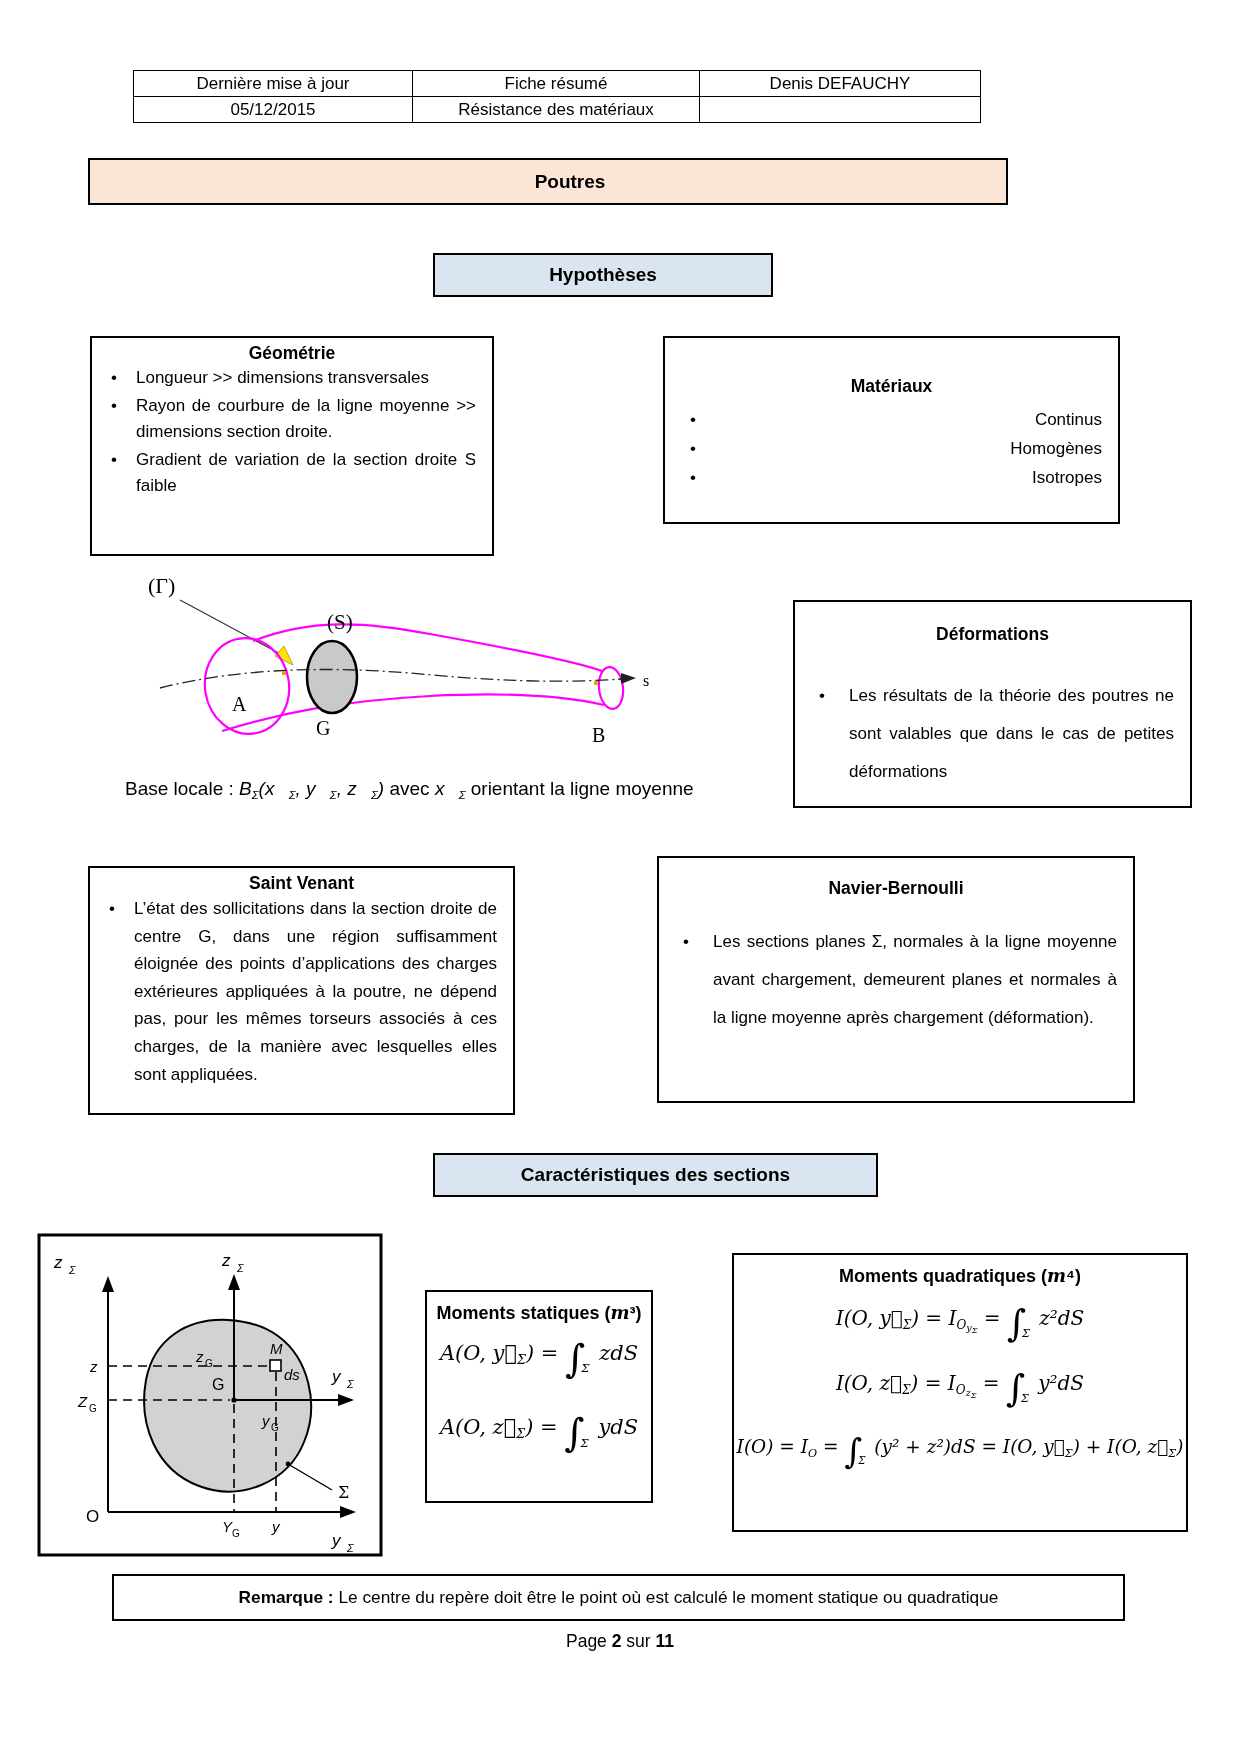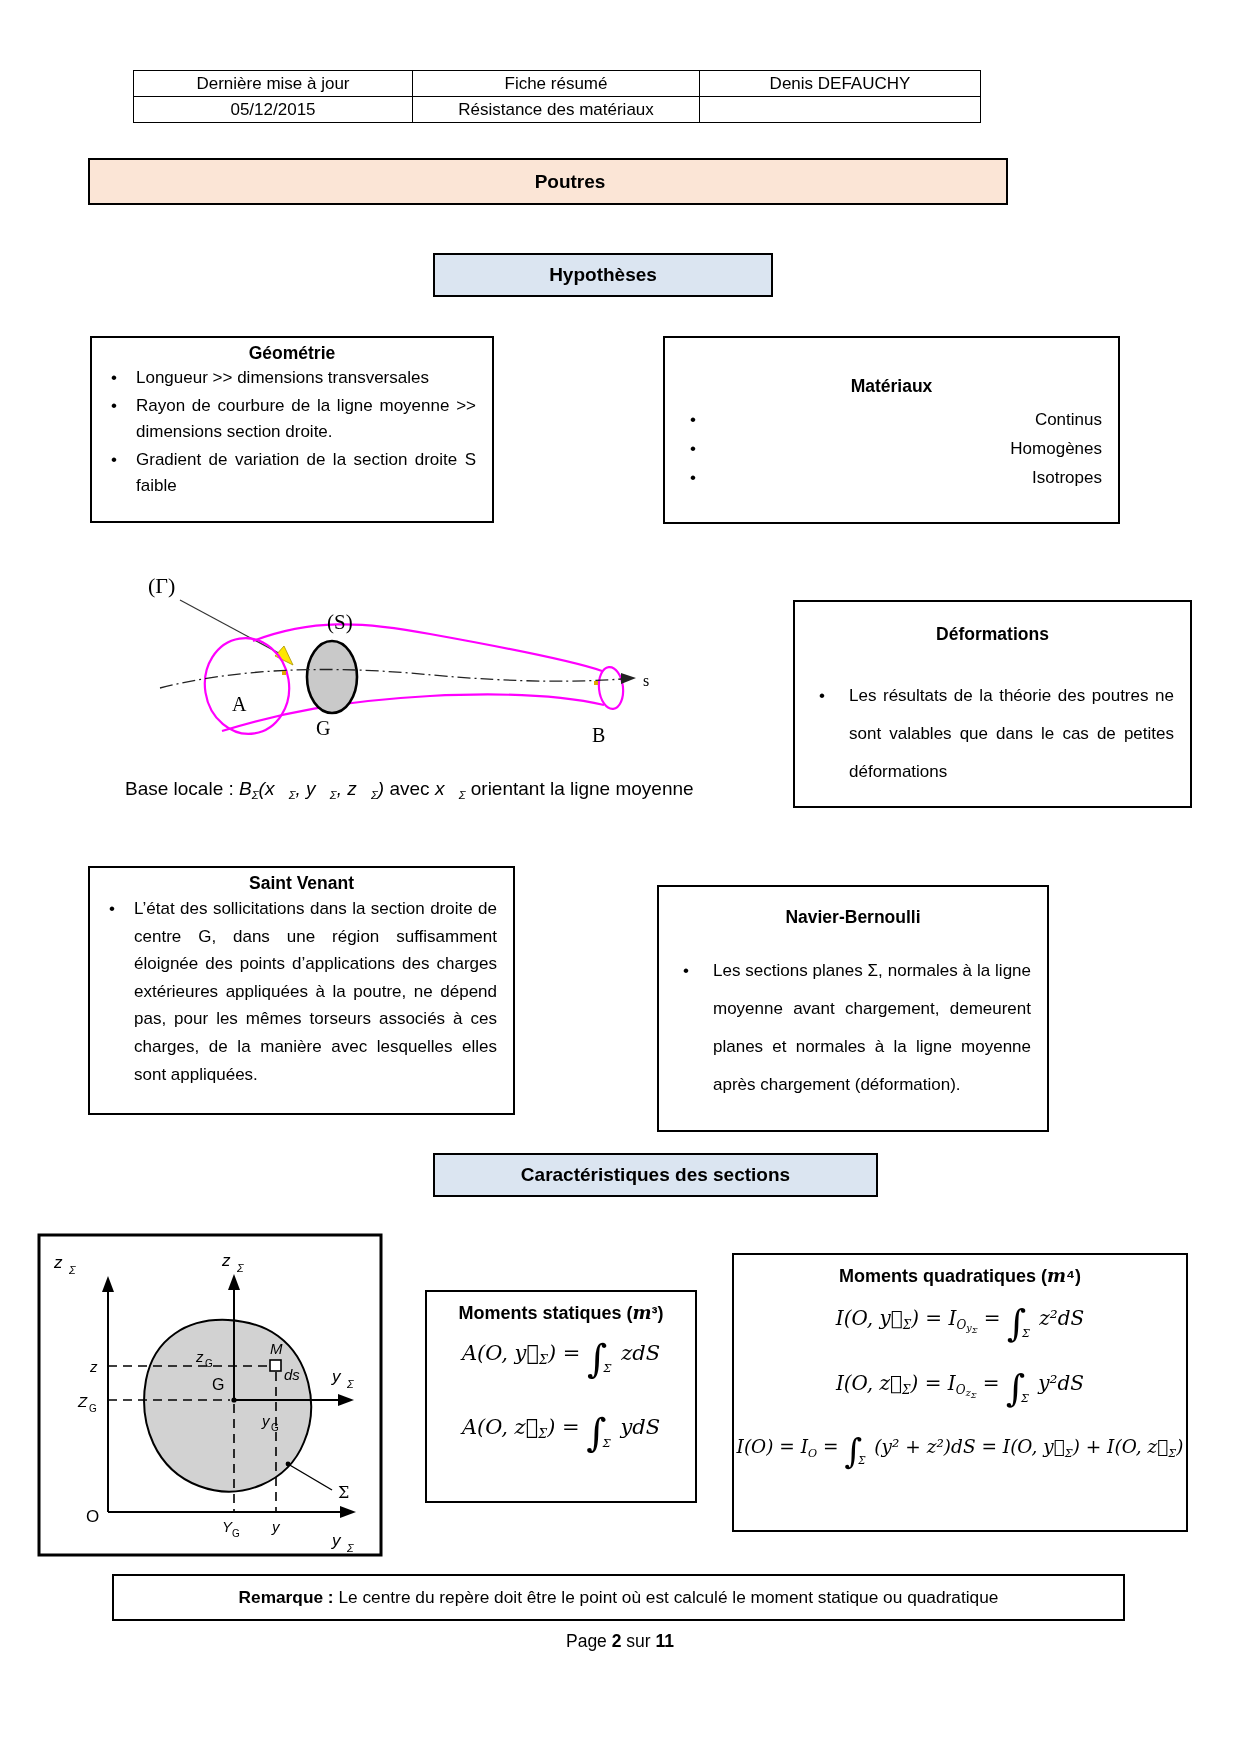--- a/index.html
+++ b/index.html
@@ -99,21 +99,21 @@
     </table>
 
   <div class="banner peach" style="left:88px; top:158px; width:920px; height:47px;">
     <span>Poutres</span>
   </div>
 
   <div class="banner blue" style="left:433px; top:253px; width:340px; height:44px;">
     <span>Hypothèses</span>
   </div>
 
-  <div class="vbox geo" style="left:90px; top:336px; width:404px; height:187px;">
+  <div class="vbox geo" style="left:90px; top:336px; width:404px; height:220px;">
     <div class="vtitle">Géométrie</div>
     <div class="bullets">
       <div class="bullet-item">
           <span>Longueur &gt;&gt; dimensions transversales</span>
         </div>
       <div class="bullet-item">
           <span>Rayon de courbure de la ligne moyenne &gt;&gt; dimensions section droite.</span>
         </div>
       <div class="bullet-item">
           <span>Gradient de variation de la section droite S faible</span>
@@ -174,21 +174,21 @@
 
   <div class="vbox sv" style="left:88px; top:866px; width:427px; height:249px;">
     <div class="vtitle">Saint Venant</div>
     <div class="bullets">
       <div class="bullet-item">
           <span>L’état des sollicitations dans la section droite de centre G, dans une région suffisamment éloignée des points d’applications des charges extérieures appliquées à la poutre, ne dépend pas, pour les mêmes torseurs associés à ces charges, de la manière avec lesquelles elles sont appliquées.</span>
         </div>
     </div>
   </div>
 
-  <div class="vbox wide nb" style="left:657px; top:885px; width:392px; height:247px;">
+  <div class="vbox wide nb" style="left:657px; top:856px; width:478px; height:247px;">
     <div class="vtitle">Navier-Bernoulli</div>
     <div class="bullets">
       <div class="bullet-item">
           <span>Les sections planes Σ, normales à la ligne moyenne avant chargement, demeurent planes et normales à la ligne moyenne après chargement (déformation).</span>
         </div>
     </div>
   </div>
 
   <div class="banner blue" style="left:433px; top:1153px; width:445px; height:44px;">
     <span>Caractéristiques des sections</span>
@@ -238,21 +238,21 @@
     <text x="160" y="130" font-size="15" class="sans-it">z</text>
     <text x="169" y="135" font-size="10" class="sans-up">G</text>
     <text x="226" y="194" font-size="15" class="sans-it">y</text>
     <text x="235" y="199" font-size="10" class="sans-up">G</text>
     <text x="186" y="300" font-size="15" class="sans-it">Y</text>
     <text x="196" y="305" font-size="10" class="sans-up">G</text>
     <text x="236" y="300" font-size="15" class="sans-it">y</text>
     <text x="302" y="266" font-size="16" class="serif-lbl">Σ</text>
   </svg>
 
-  <div class="vbox" style="left:425px; top:1290px; width:272px; height:213px;">
+  <div class="vbox" style="left:425px; top:1290px; width:228px; height:213px;">
     <div class="mtitle" style="padding-top:10px;"><span class="tk">Moments statiques (</span><span class="tk bit">m</span><span class="tk">³)</span></div>
     <div class="mline" style="font-size:21px; margin-top:14px;"><span class="tk it">A(O, </span><span class="tk it">y⃗</span><span class="tk sb">Σ</span><span class="tk it">) = </span><span class="tk big">∫</span><span class="tk isb">Σ</span><span class="tk it"> zdS</span></div>
     <div class="mline" style="font-size:21px; margin-top:34px;"><span class="tk it">A(O, </span><span class="tk it">z⃗</span><span class="tk sb">Σ</span><span class="tk it">) = </span><span class="tk big">∫</span><span class="tk isb">Σ</span><span class="tk it"> ydS</span></div>
   </div>
 
   <div class="vbox" style="left:732px; top:1253px; width:456px; height:279px;">
     <div class="mtitle" style="padding-top:10px;"><span class="tk">Moments quadratiques (</span><span class="tk bit">m</span><span class="tk">⁴)</span></div>
     <div class="mline" style="font-size:20px; margin-top:16px;"><span class="tk it">I(O, </span><span class="tk it">y⃗</span><span class="tk sb">Σ</span><span class="tk it">) = I</span><span class="tk sb">O</span><span class="tk sb2">y</span><span class="tk sb3">Σ</span><span class="tk it"> = </span><span class="tk big">∫</span><span class="tk isb">Σ</span><span class="tk it"> z²dS</span></div>
     <div class="mline" style="font-size:20px; margin-top:26px;"><span class="tk it">I(O, </span><span class="tk it">z⃗</span><span class="tk sb">Σ</span><span class="tk it">) = I</span><span class="tk sb">O</span><span class="tk sb2">z</span><span class="tk sb3">Σ</span><span class="tk it"> = </span><span class="tk big">∫</span><span class="tk isb">Σ</span><span class="tk it"> y²dS</span></div>
     <div class="mline" style="font-size:18.5px; margin-top:26px;"><span class="tk it">I(O) = I</span><span class="tk sb">O</span><span class="tk it"> = </span><span class="tk big">∫</span><span class="tk isb">Σ</span><span class="tk it"> (y² + z²)dS = I(O, </span><span class="tk it">y⃗</span><span class="tk sb">Σ</span><span class="tk it">) + I(O, </span><span class="tk it">z⃗</span><span class="tk sb">Σ</span><span class="tk it">)</span></div>

